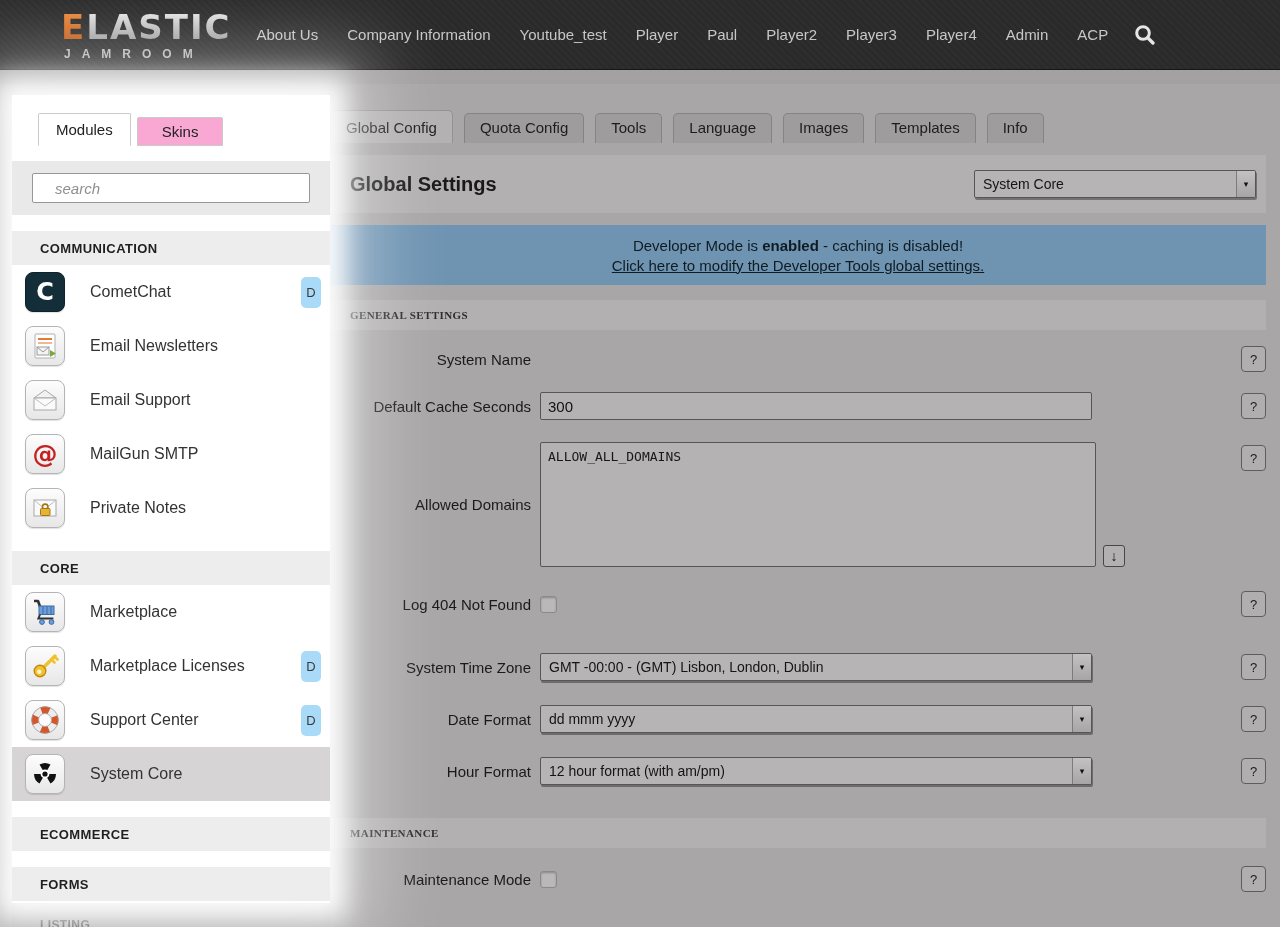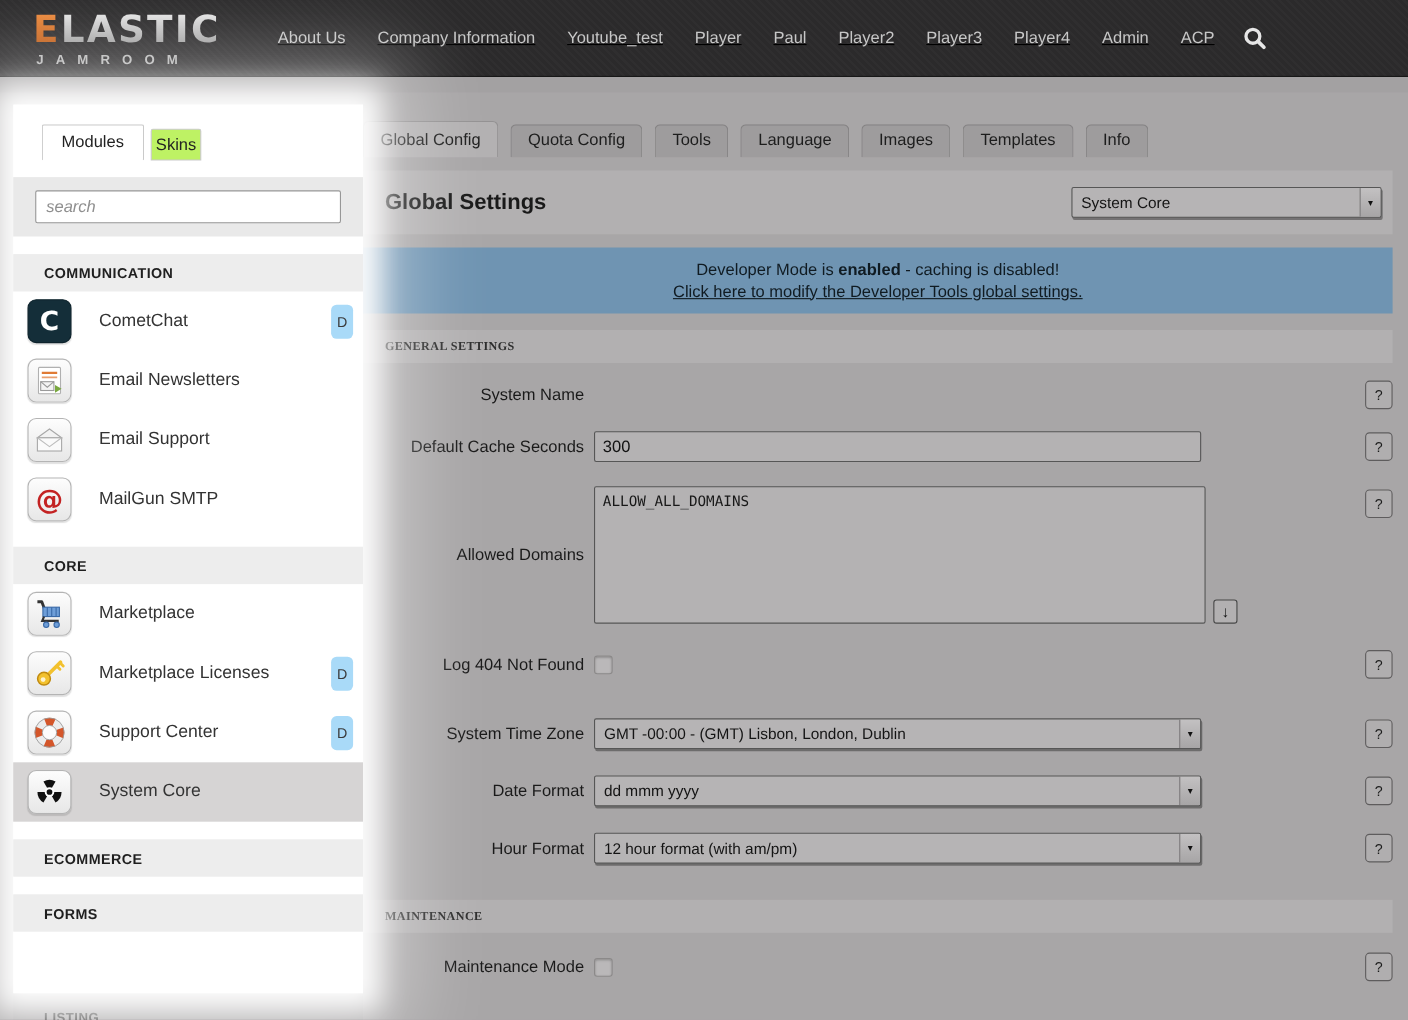--- a/index.html
+++ b/index.html
@@ -11,36 +11,37 @@
   }
 
   
   .navbar {
     position:absolute; top:0; left:0; width:1280px; height:70px;
     background:#2b2a2b;
     background-image:repeating-linear-gradient(45deg, rgba(255,255,255,0.02) 0 2px, transparent 2px 5px);
     display:flex; align-items:center;
     border-bottom:1px solid #171717;
     z-index:5;
+    padding-left:31px;
   }
   .logo { margin-left:30px; line-height:1; flex:none; }
   .logo-main {
     font-family:"DejaVu Sans", sans-serif;
     font-size:34px; font-weight:bold; letter-spacing:2px;
     background:linear-gradient(#f2f2f2, #8f8f8f);
     -webkit-background-clip:text; background-clip:text; color:transparent;
   }
   .logo-first {
     font-family:"DejaVu Sans", sans-serif;
     font-size:34px; font-weight:bold; letter-spacing:2px;
     background:linear-gradient(#f49142,#b5520e);
     -webkit-background-clip:text; background-clip:text; color:transparent;
   }
   .logo-sub { font-size:12px; letter-spacing:11px; color:#b9b9b9; margin-top:4px; padding-left:3px; font-weight:bold; }
-  .nav-items { display:flex; gap:29px; margin-left:52px; align-items:flex-start;text-decoration:underline; }
+  .nav-items { display:flex; gap:29px; margin-left:25px; align-items:flex-start; }
   .nav-item { color:#c7c7c7; font-size:15px; cursor:pointer; white-space:nowrap; }
   .nav-search { margin-left:26px; display:flex; align-items:center; cursor:pointer; }
 
   .topstrip { position:absolute; top:70px; left:0; width:1280px; height:14px; background:#a3a1a2; }
 
   
   .content { position:absolute; left:330px; top:110px; width:936px; }
 
   .tabs { display:flex; align-items:flex-end; height:33px; }
   .tab {
@@ -114,29 +115,29 @@
   .w552 { width:552px; }
 
   
   .sidebar {
     position:absolute; left:12px; top:95px; width:318px; height:808px;
     background:#ffffff; z-index:10;
     box-shadow:0 0 24px 16px rgba(255,255,255,0.95), 0 0 70px 42px rgba(255,255,255,0.40);
   }
   .sb-tabs { padding:18px 0 0 26px; display:flex; align-items:flex-end; }
   .sb-tab {
-    font-size:15px; color:#222; padding:5px 4px; background:#bef264;
+    font-size:15px; color:#222; padding:5px 24px; background:#f9a8d4;
     border:1px solid #cacaca; cursor:pointer; border-radius:2px 2px 0 0;
   }
   .sb-tab.active { background:#fff; border-bottom-color:#fff; padding:7px 17px; }
   .sb-tab.inactive { margin-left:6px; }
   .sb-search { margin-top:15px; background:#e9e9e9; padding:12px 20px; }
   .sb-search input {
     width:100%; height:30px; border:1px solid #979797; border-radius:2px;
-    background:#fff; font-size:15px; padding:0 9px; color:#333;
+    background:#fff; font-size:15px; padding:0 22px; color:#333;
     font-family:"Liberation Sans", sans-serif;
   }
   .sb-search input::placeholder { font-style:italic; color:#8f8f8f; }
   .sb-section {
     margin-top:16px; height:34px; background:#ededed; display:flex; align-items:center;
     padding-left:28px; font-size:13px; font-weight:bold; color:#1f1f1f; letter-spacing:0.4px;
   }
   .sb-item { height:54px; display:flex; align-items:center; padding:0 9px 0 13px; cursor:pointer; }
   .sb-item.selected { background:#d6d4d4; }
   .sb-item-label { font-size:16px; color:#333; margin-left:25px; }
@@ -332,20 +333,31 @@
     <span class="sb-item-label">Email Support</span>
   </div>
 
   <div class="sb-item">
     <div class="micon at">
         <span>@</span>
       </div>
     <span class="sb-item-label">MailGun SMTP</span>
   </div>
 
+  <div class="sb-item">
+    <div class="micon">
+      <svg width="28" height="28" viewBox="0 0 28 28">
+        <rect x="3" y="6" width="22" height="16" fill="#fafafa" stroke="#a8a8a8"></rect>
+        <polyline points="3,6 14,15 25,6" fill="none" stroke="#bdbdbd"></polyline>
+        <path d="M11.5 15 v-2.2 a2.7 2.7 0 0 1 5.4 0 V15" fill="none" stroke="#a07818" stroke-width="1.6"></path>
+        <rect x="9.5" y="14.5" width="9.5" height="7" rx="1" fill="#e8b330" stroke="#a07818"></rect>
+      </svg>
+    </div>
+    <span class="sb-item-label">Private Notes</span>
+  </div>
 
   <div class="sb-section">CORE</div>
 
   <div class="sb-item">
     <div class="micon">
       <svg width="28" height="28" viewBox="0 0 28 28">
         <path d="M3 3 h4 l2.2 6" stroke="#333" stroke-width="2.6" fill="none" stroke-linejoin="round"></path>
         <rect x="8" y="8" width="15" height="8.5" fill="#6e9ed8" stroke="#3a6aa8"></rect>
         <line x1="12" y1="8" x2="12" y2="16.5" stroke="#3a6aa8"></line>
         <line x1="16" y1="8" x2="16" y2="16.5" stroke="#3a6aa8"></line>

